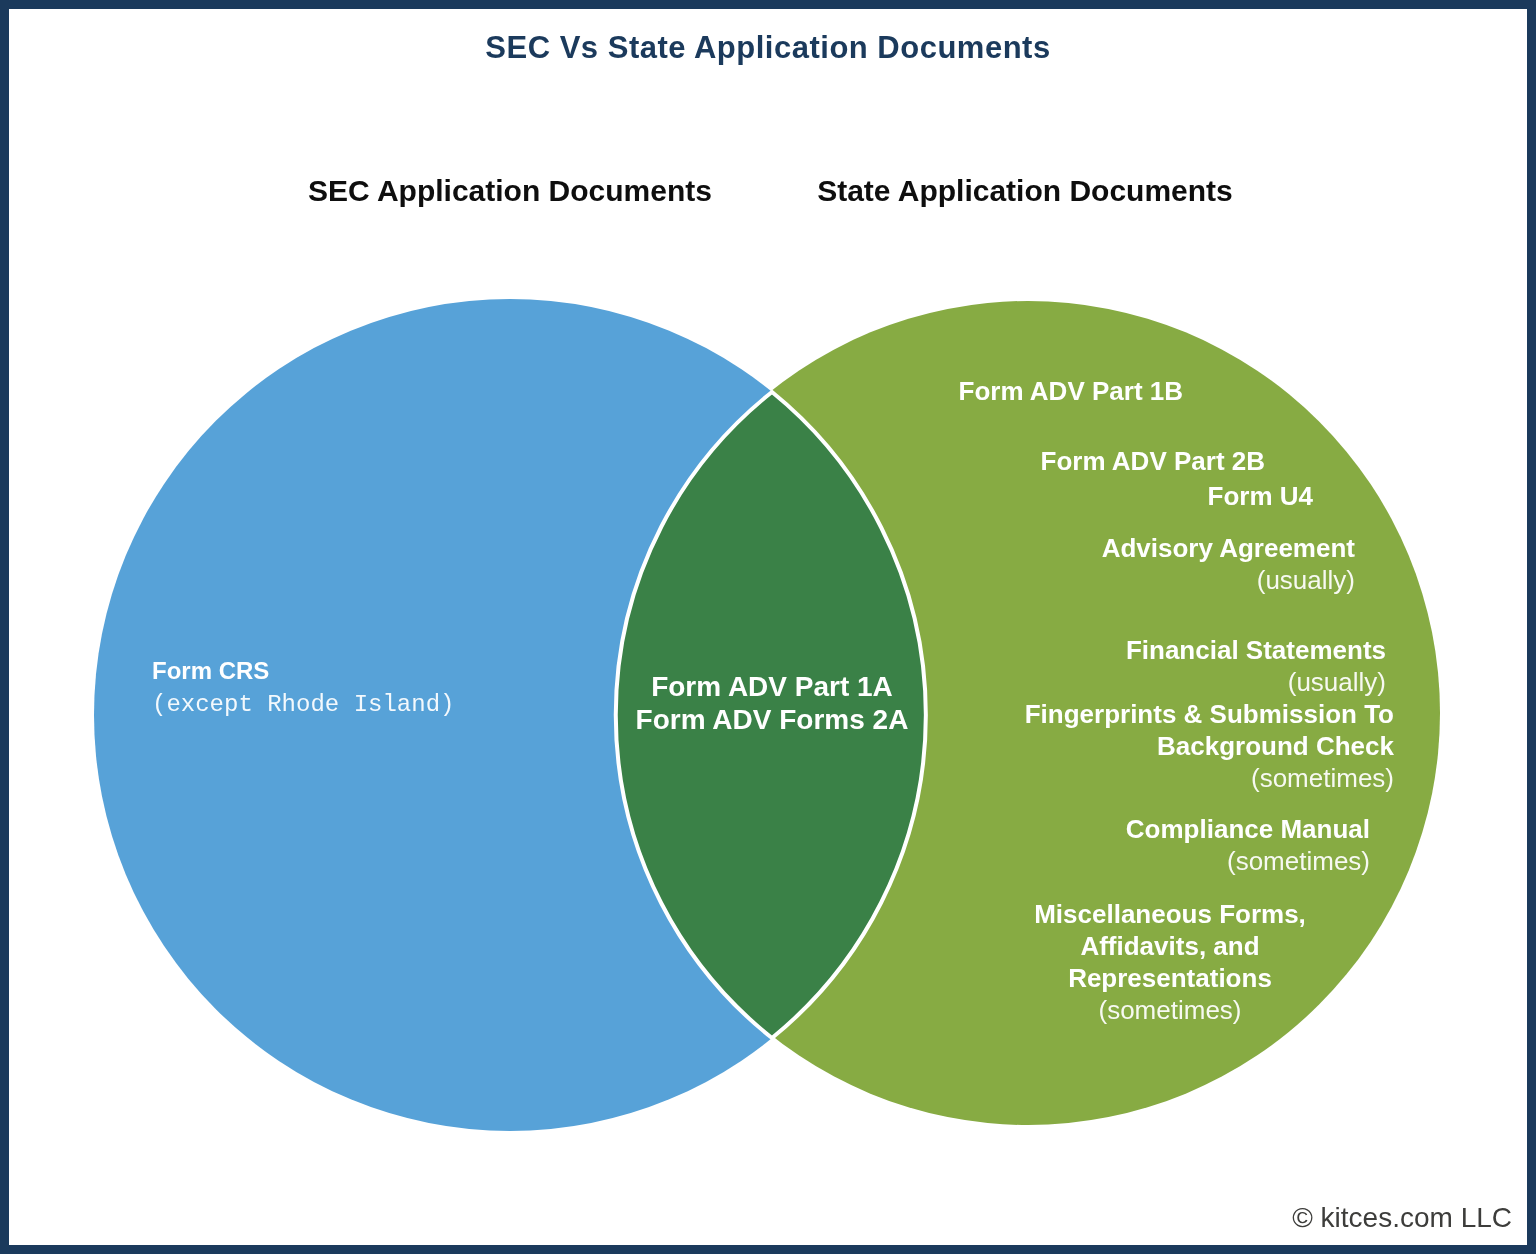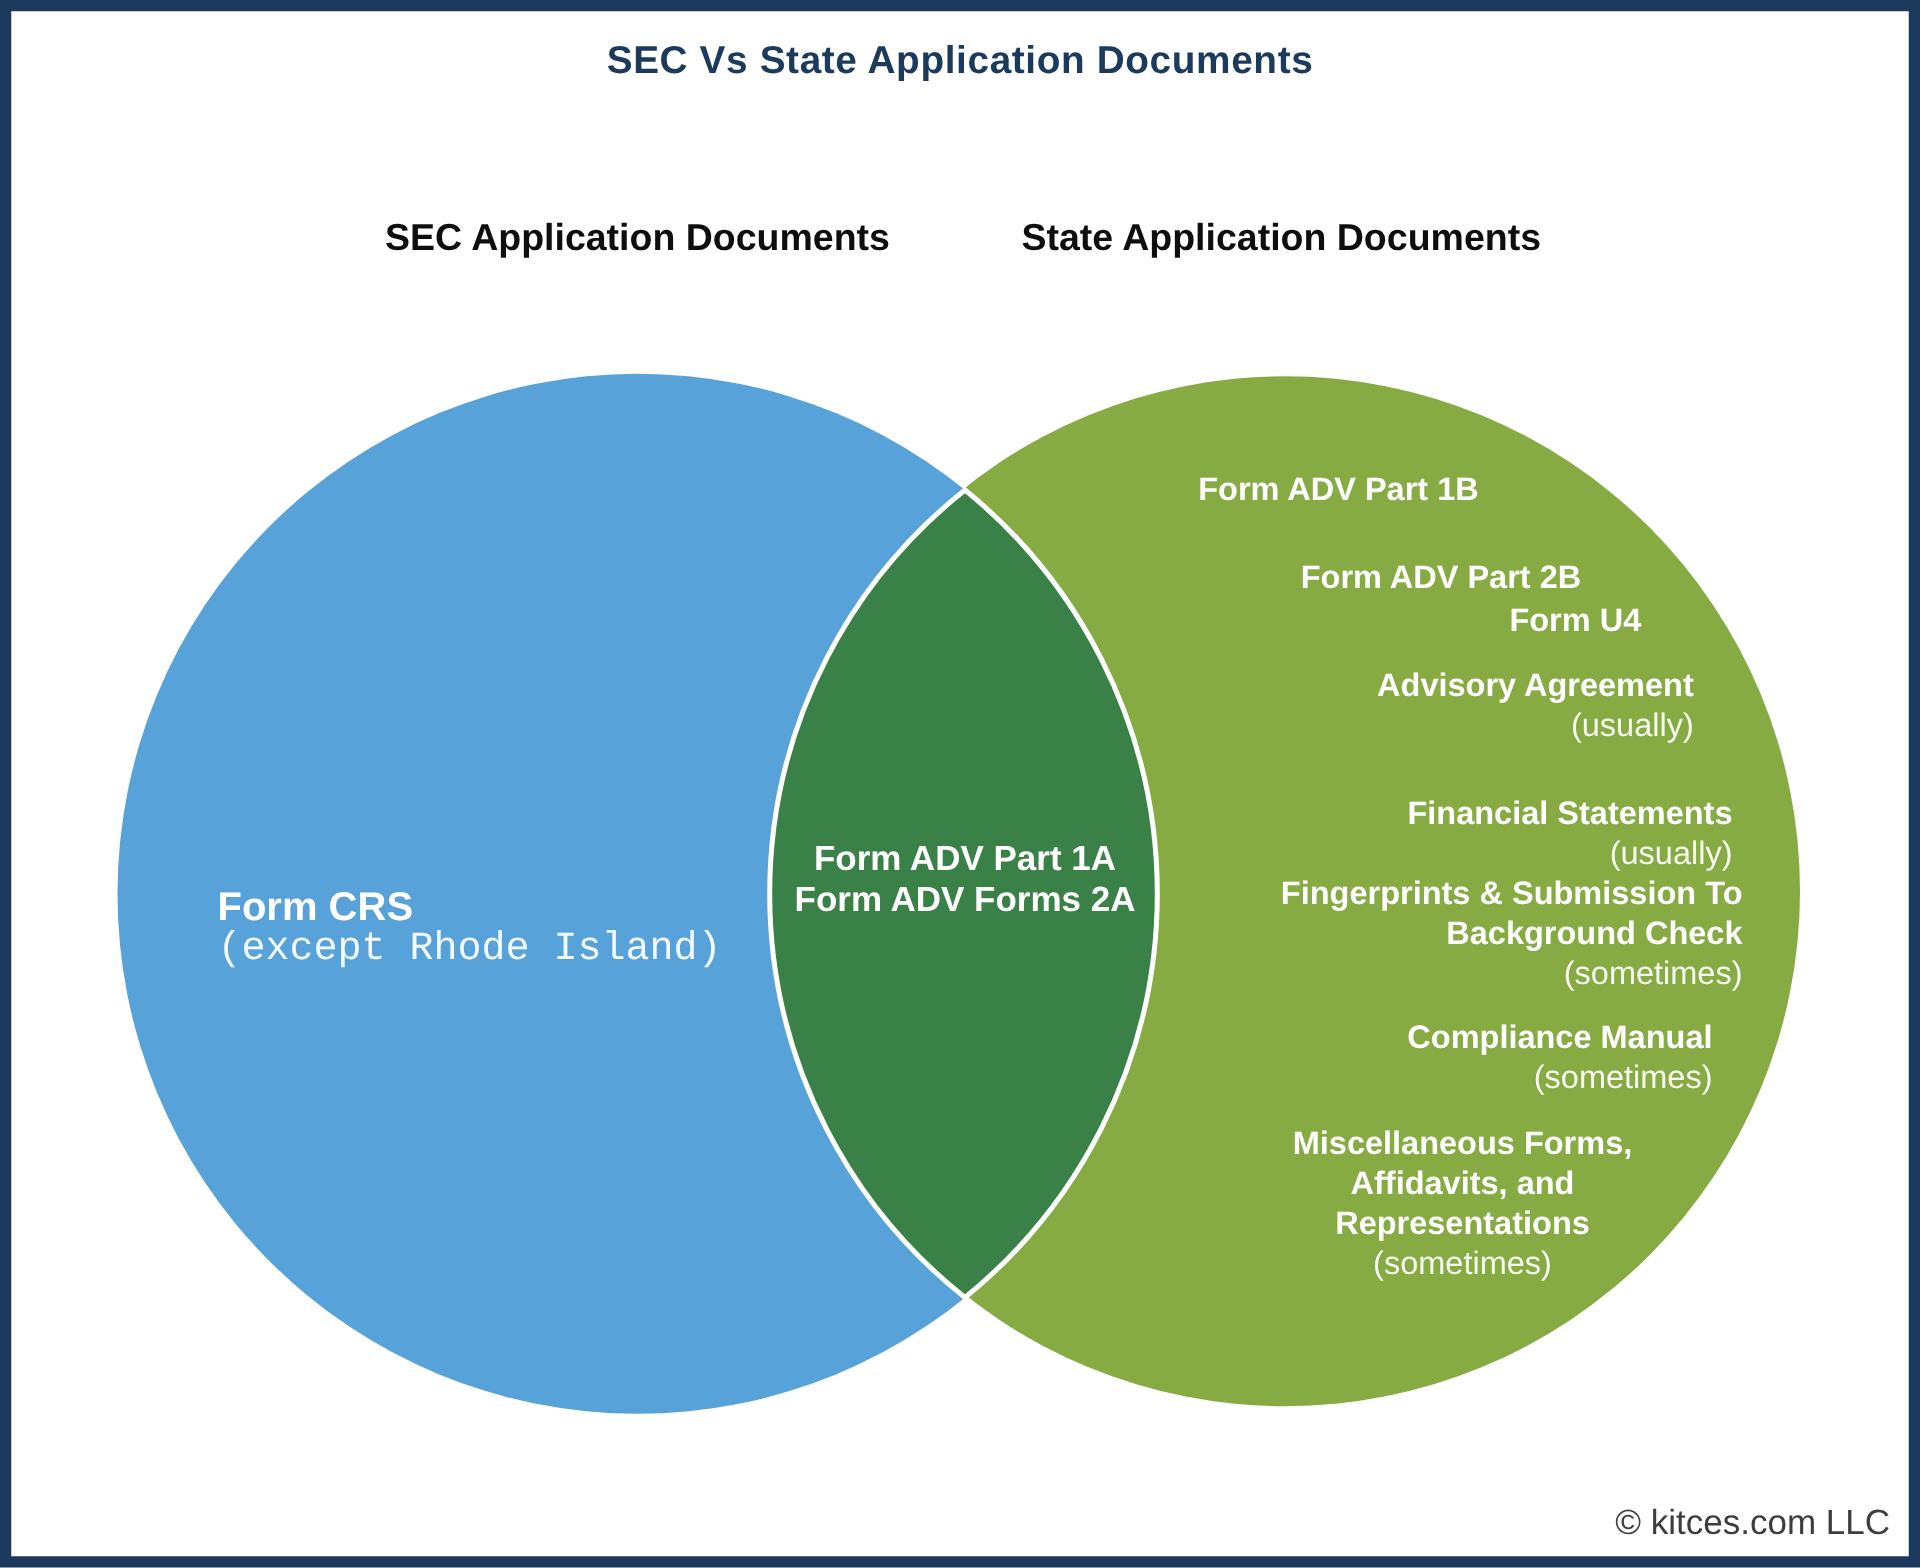--- a/index.html
+++ b/index.html
@@ -27,24 +27,23 @@
 
   .col-heading {
     position: absolute; top: 172px; width: 440px;
     text-align: center;
     font-size: 30px; line-height: 37px; font-weight: bold; color: #0e0e0e;
   }
   .col-heading.sec   { left: 290px; text-align: center; }
   .col-heading.state { left: 805px; }
 
   .crs-block {
-    position: absolute; left: 152px; top: 708px;
-    color: #ffffff; font-size: 32px; line-height: 34px;
+    position: absolute; left: 152px; top: 654px;
+    color: #ffffff; font-size: 24px; line-height: 34px;
     text-align: left;
-    margin-left: 22px;
   }
   .crs-block .lbl { font-weight: bold; display: block; }
   .crs-block .qual { font-weight: normal; display: block; color: rgba(255,255,255,0.93); font-family: Liberation Mono, monospace; }
 
   .lens-text {
     position: absolute; left: 572px; top: 670px; width: 400px;
     text-align: center; color: #ffffff;
     font-size: 28px; line-height: 33px; font-weight: bold;
   }
   .lens-text .line { display: block; }

